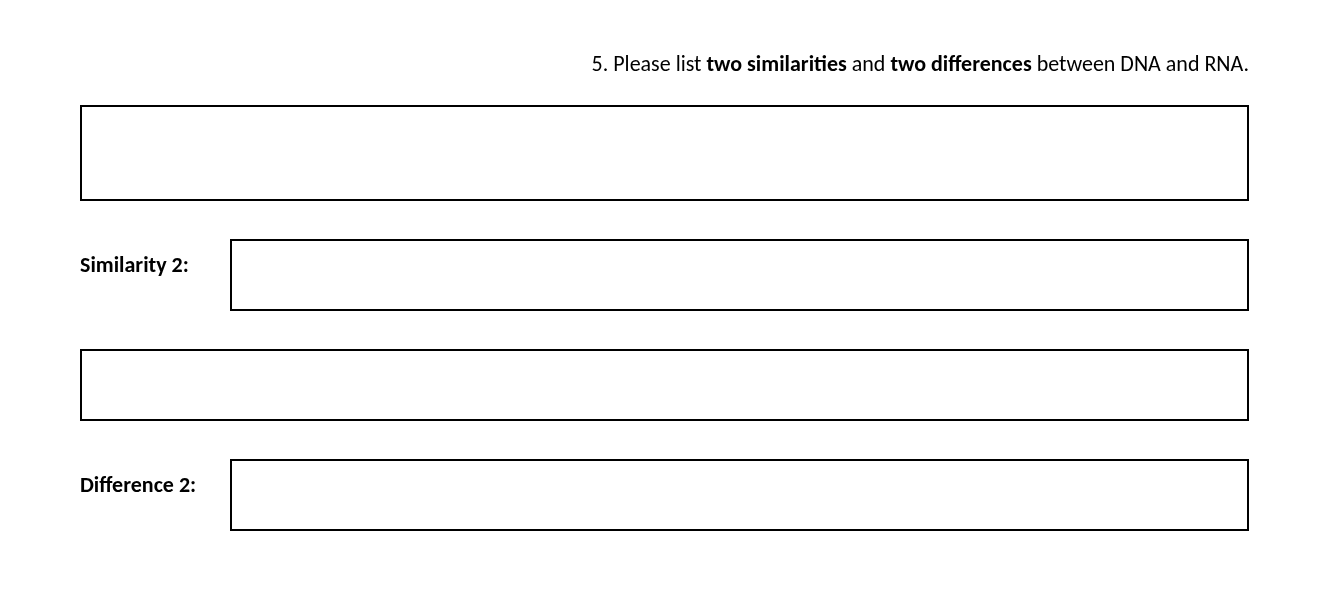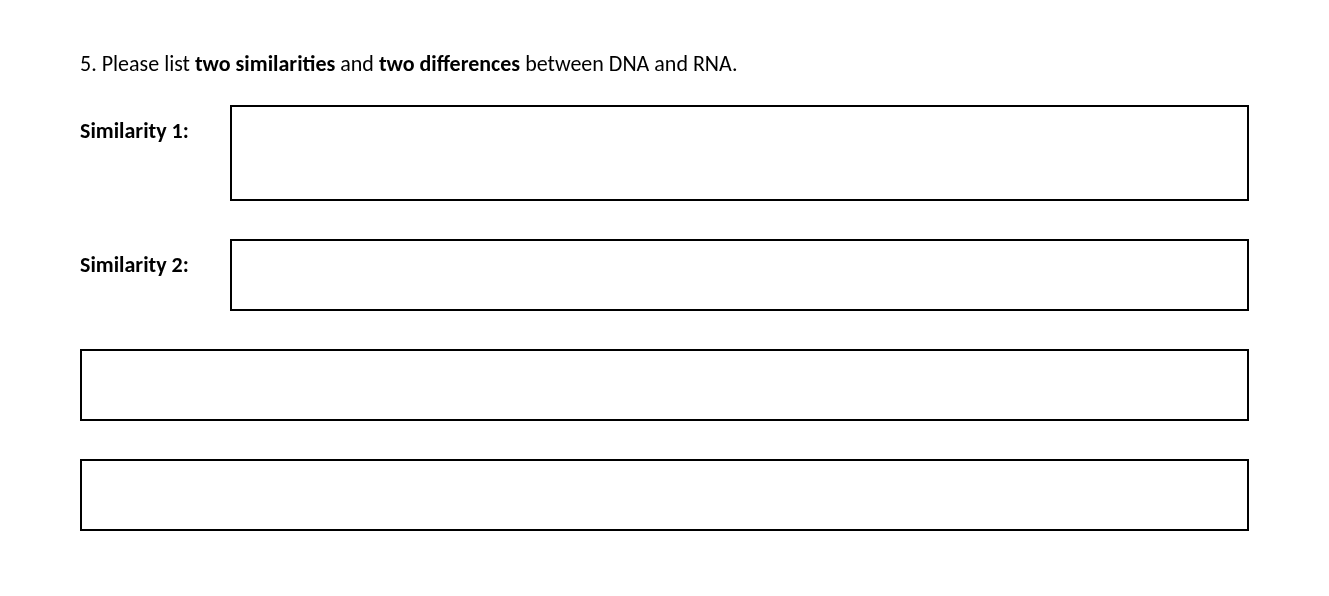--- a/index.html
+++ b/index.html
@@ -11,20 +11,21 @@
       font-family: Calibri, Arial, sans-serif;
       background: #ffffff;
       width: 1329px;
       height: 596px;
       padding: 50px 80px;
     }
     .question-text {
       font-size: 22px;
       color: #000;
       margin-bottom: 28px;
+      text-align: right;
     }
     .question-text .bold {
       font-weight: bold;
     }
     .field-row {
       display: flex;
       align-items: flex-start;
       margin-bottom: 38px;
     }
     .field-row.sim2 {
@@ -56,28 +57,28 @@
   </style>
 </head>
 <body>
 
 <div class="question-text">
   <span>5.</span>
   <span>Please list </span><span class="bold">two similarities</span><span> and </span><span class="bold">two differences</span><span> between DNA and RNA.</span>
 </div>
 
 <div class="field-row">
-  <div class="field-label">Similarity 1:</div>
   <textarea class="field-input input-tall" style=""></textarea>
 </div>
 
 <div class="field-row sim2">
   <div class="field-label">Similarity 2:</div>
   <textarea class="field-input input-med" style=""></textarea>
 </div>
 
 <div class="field-row">
   <textarea class="field-input input-med" style=""></textarea>
 </div>
 
 <div class="field-row">
+  <div class="field-label">Difference 2:</div>
   <textarea class="field-input input-med" style=""></textarea>
 </div>
 
 </body></html>

